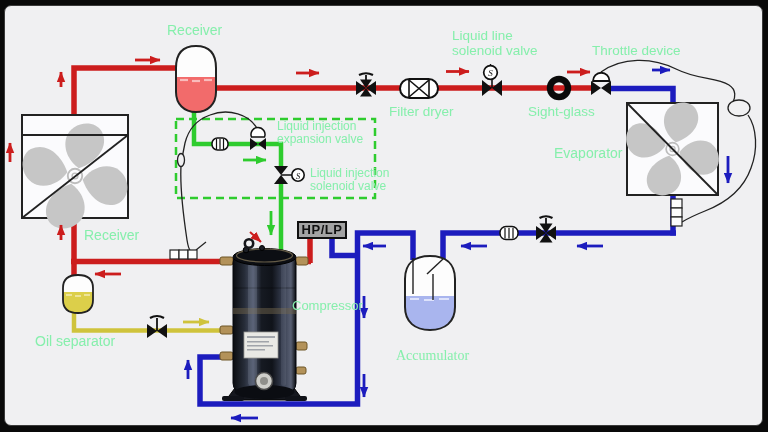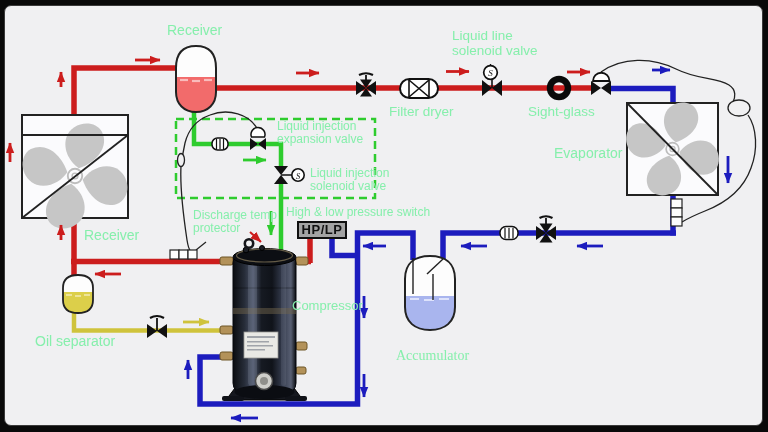--- a/index.html
+++ b/index.html
@@ -295,26 +295,24 @@
     <g stroke="#cfc33c" stroke-width="2.8">
       <line x1="183" y1="322" x2="209" y2="322" marker-end="url(#aY)"></line>
     </g>
   </svg>
 
   <div class="lbl big" style="left:167px;top:23px;">Receiver</div>
   <div class="lbl" style="left:452px;top:28px;">Liquid line
 solenoid valve</div>
   <div class="lbl" style="left:389px;top:104px;">Filter dryer</div>
   <div class="lbl" style="left:528px;top:104px;">Sight-glass</div>
+  <div class="lbl" style="left:592px;top:43px;">Throttle device</div>
   <div class="lbl big" style="left:554px;top:146px;">Evaporator</div>
   <div class="lbl big" style="left:84px;top:228px;">Receiver</div>
   <div class="lbl big" style="left:35px;top:334px;">Oil separator</div>
   <div class="lbl small" style="left:277px;top:120px;">Liquid injection
 expansion valve</div>
   <div class="lbl small" style="left:310px;top:167px;">Liquid injection
 solenoid valve</div>
-  <div class="lbl small" style="left:286px;top:206px;">High &amp; low pressure switch</div>
   <div class="hplp">HP/LP</div>
-  <div class="lbl small" style="left:193px;top:209px;">Discharge temp
-protector</div>
   <div class="lbl" style="left:292px;top:298px;font-size:13px;">Compressor</div>
   <div class="lbl big" style="left:396px;top:348px;font-family:Liberation Serif, serif;">Accumulator</div>
 </div>
 
 </body></html>

